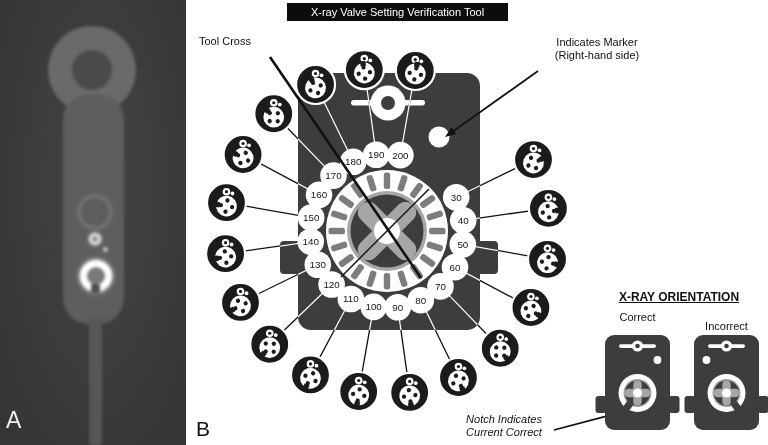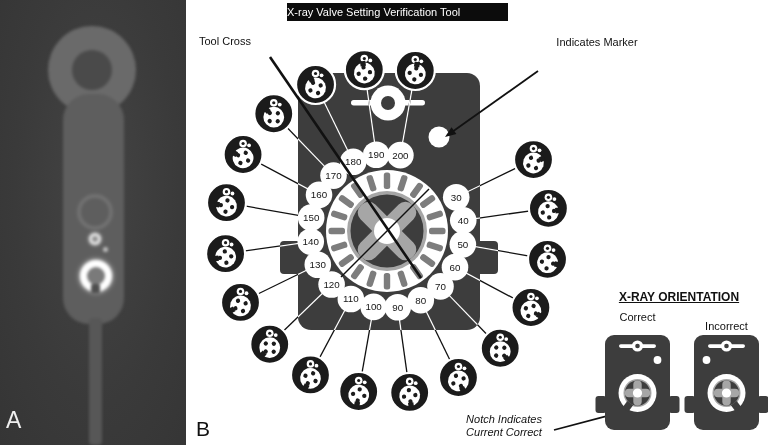--- a/index.html
+++ b/index.html
@@ -17,21 +17,21 @@
   .xdot1{left:89px;top:233px;width:12px;height:12px;
          background:radial-gradient(circle,#8f8f8f 0 28%,#e2e2e2 40%);box-shadow:0 0 3px #fff;}
   .xdot2{left:103px;top:247px;width:5px;height:5px;background:#c0c0c0;}
   .xrot{box-sizing:border-box;left:80px;top:260px;width:32px;height:32px;border:7px solid #ffffff;
         background:#7a7a7a;box-shadow:0 0 5px rgba(255,255,255,.85);}
   .xnotch{left:91px;top:284px;width:9px;height:9px;background:#4e4e4e;border-radius:2px;}
   .xtube{left:89px;top:318px;width:13px;height:127px;background:#575757;border-radius:4px;}
   #labelA{position:absolute;left:6px;top:407px;font-size:23px;color:#efefef;z-index:3;}
   
   #titleBar{position:absolute;left:287px;top:3px;width:221px;height:18px;background:#0c0c0c;
-            color:#ffffff;font-size:11px;line-height:18px;text-align:left;z-index:3;}
+            color:#ffffff;font-size:11px;line-height:18px;text-align:center;z-index:3;}
   .ann{position:absolute;font-size:11px;line-height:13px;color:#111;z-index:3;}
   .center{text-align:center;}
   #valveCrossLabel{left:199px;top:35px;}
   #indLabel{left:533px;top:36px;width:128px;}
   #orientHead{left:616px;top:291px;width:126px;font-size:12px;font-weight:bold;}
   #orientHead span{text-decoration:underline;}
   #correctLabel{left:605px;top:311px;width:65px;}
   #incorrectLabel{left:694px;top:311px;width:65px;margin-top:9px;}
   #notchLabel{left:444px;top:413px;width:120px;font-style:italic;}
   #labelB{position:absolute;left:196px;top:417px;font-size:21px;color:#111;z-index:3;}
@@ -522,20 +522,21 @@
         </g>
       </g>
     </svg>
 
   <div id="titleBar">X-ray Valve Setting Verification Tool</div>
 
   <div class="ann" id="valveCrossLabel">Tool Cross</div>
 
   <div class="ann center" id="indLabel">
     <span>Indicates Marker</span>
+    <span>(Right-hand side)</span>
   </div>
 
   <div class="ann center" id="orientHead">
     <span>X-RAY ORIENTATION</span>
   </div>
   <div class="ann center" id="correctLabel">Correct</div>
   <div class="ann center" id="incorrectLabel">Incorrect</div>
 
   <div class="ann center" id="notchLabel">
     <span>Notch Indicates</span>

